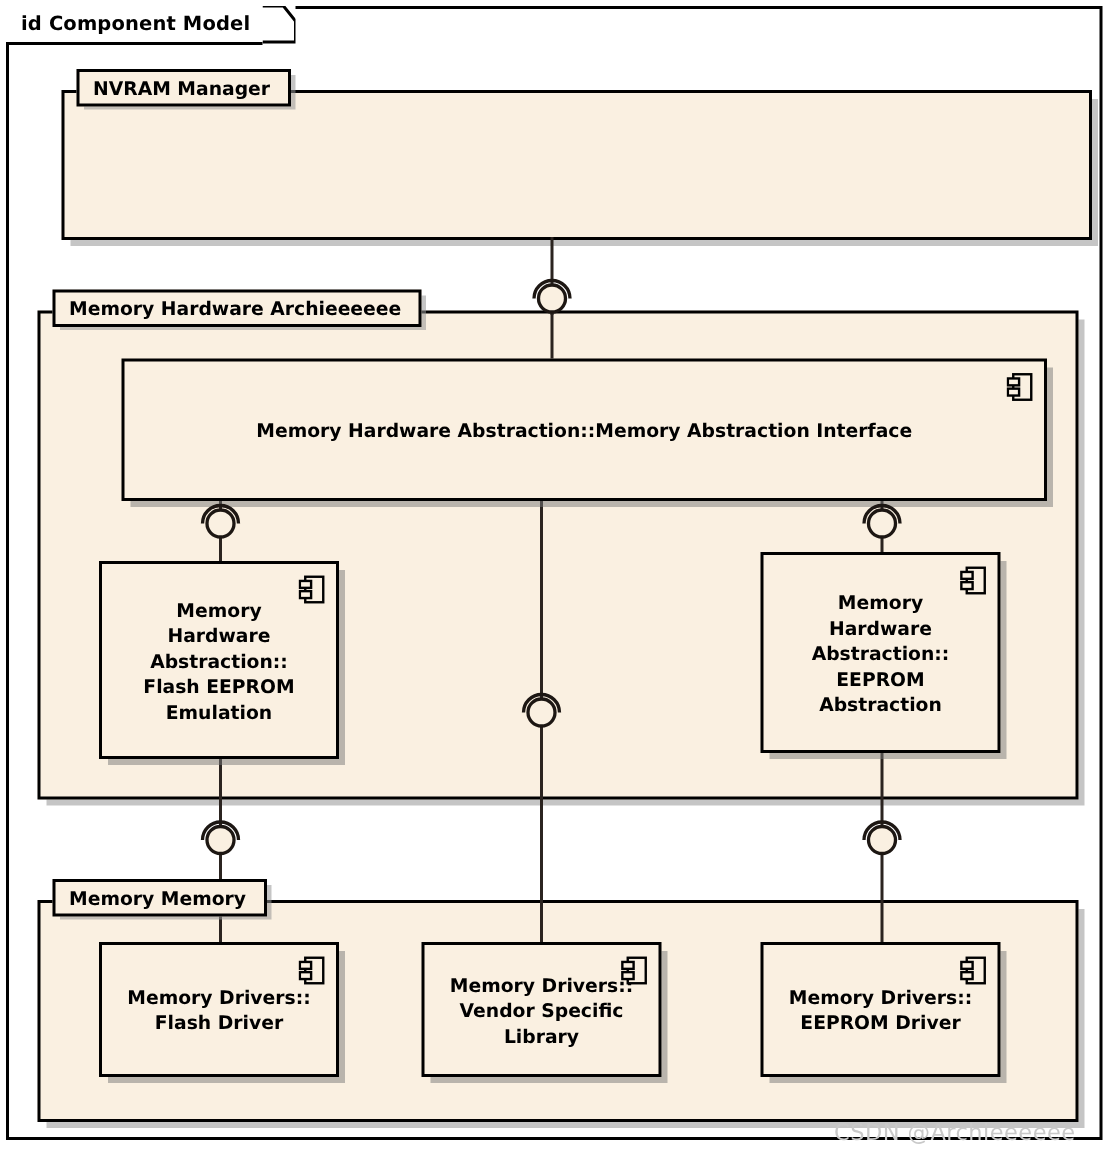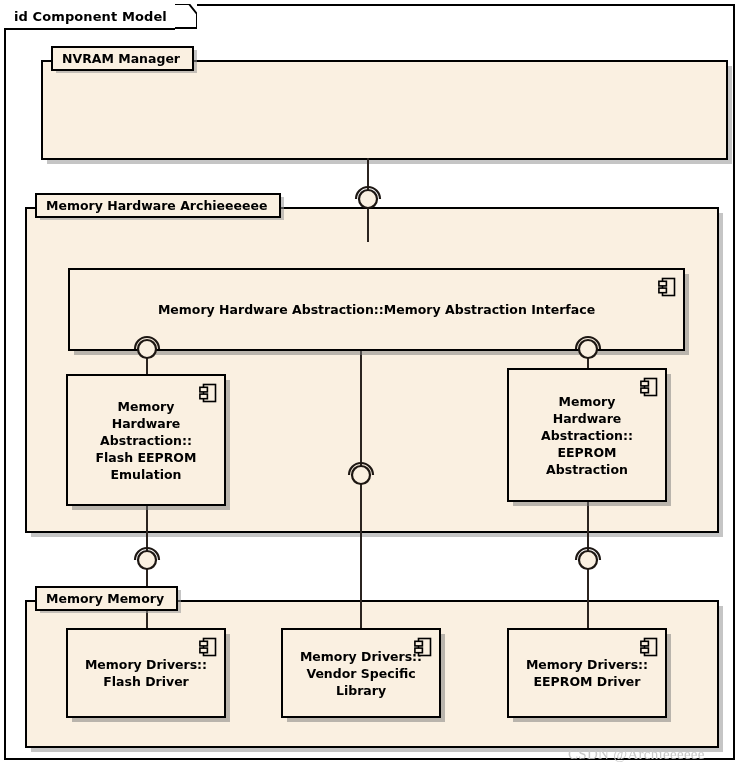--- a/index.html
+++ b/index.html
@@ -196,21 +196,21 @@
       <span>Memory Hardware Archieeeeee</span>
     </div>
   </div>
 
   <div class="pkg" style="left:25px; top:600px; width:694px; height:148px;">
     <div class="pkg-tab">
       <span>Memory Memory</span>
     </div>
   </div>
 
-  <div class="comp" style="left:68px; top:239px; width:617px; height:83px;margin-top:29px;">
+  <div class="comp" style="left:81px; top:239px; width:617px; height:95px;">
     <span class="comp-icon">
       <svg width="18" height="20" viewBox="0 0 18 20">
         <rect x="4.5" y="1.5" width="12" height="17" fill="#faf0e1" stroke="#000" stroke-width="1.6"></rect>
         <rect x="0.9" y="4.3" width="7.5" height="4.6" fill="#faf0e1" stroke="#000" stroke-width="1.6"></rect>
         <rect x="0.9" y="11.1" width="7.5" height="4.6" fill="#faf0e1" stroke="#000" stroke-width="1.6"></rect>
       </svg>
     </span>
     <span class="comp-label">Memory Hardware Abstraction::Memory Abstraction Interface</span>
   </div>
 
@@ -316,15 +316,15 @@
     </svg>
   </div>
 
   <div class="lollipop" style="left:571px; top:540px;">
     <svg width="34" height="34" viewBox="0 0 34 34">
       <path d="M5,20 A12,12 0 0 1 29,20" fill="none" stroke="#1d1713" stroke-width="2.2"></path>
       <circle cx="17" cy="20" r="9" fill="#faf0e1" stroke="#1d1713" stroke-width="2.2"></circle>
     </svg>
   </div>
 
-  <div class="watermark" style="left:568px; top:746px;font-family:Liberation Serif, serif;">CSDN @Archieeeeee</div>
+  <div class="watermark" style="left:556px; top:746px;">CSDN @Archieeeeee</div>
 
 </div>
 
 </body></html>

